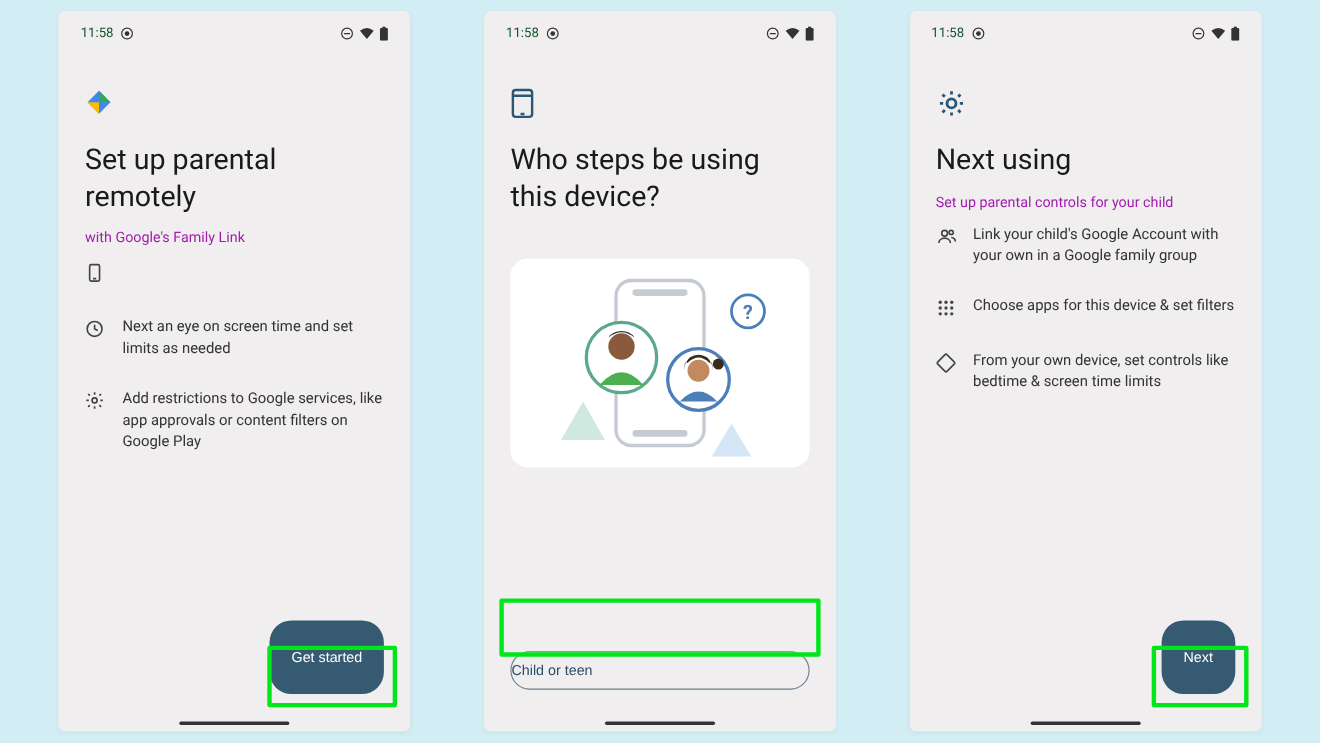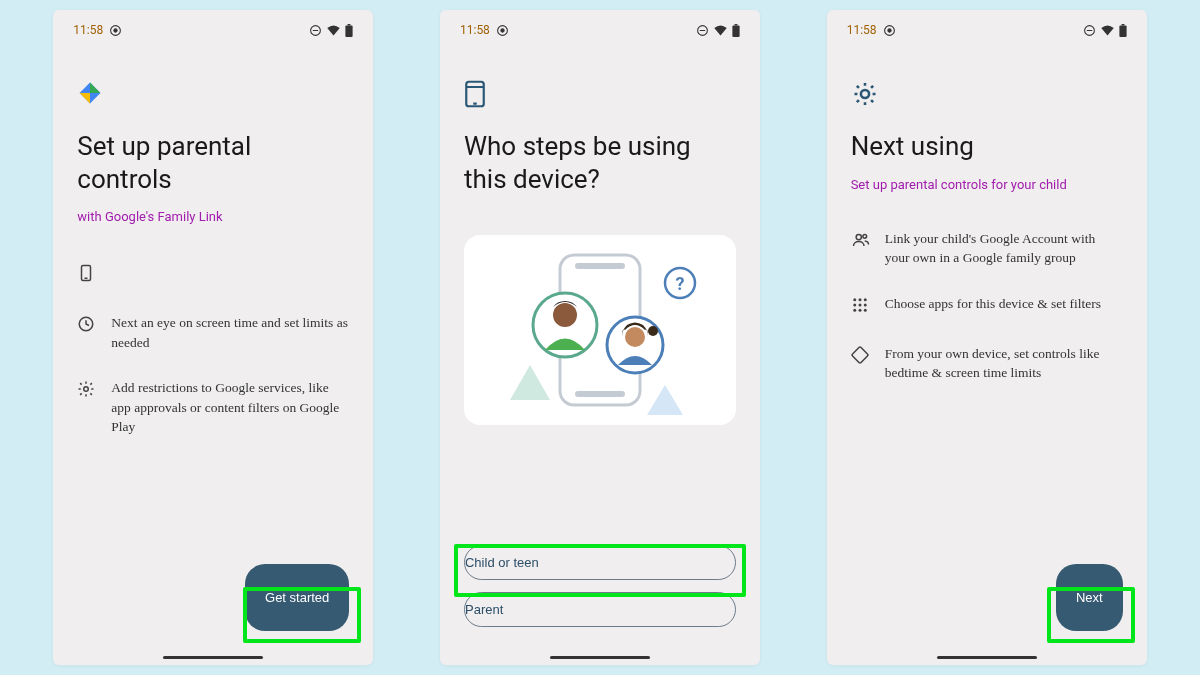--- a/index.html
+++ b/index.html
@@ -24,40 +24,40 @@
     box-shadow: 0 1px 4px rgba(0,0,0,0.05);
     overflow: hidden;
   }
   .status-bar {
     height: 40px;
     display: flex;
     justify-content: space-between;
     align-items: center;
     padding: 0 2px;
     font-size: 12px;
-    color: #a16207;
+    color: #14532d;
     margin: 0 -6px;
   }
   .status-left { display: flex; align-items: center; gap: 6px; }
   .status-right { display: flex; align-items: center; gap: 4px; }
   .status-right svg { display: block; }
   .app-icon { margin-top: 30px; height: 30px; }
   .title {
     font-size: 26px;
     font-weight: 400;
     line-height: 1.25;
     color: #1a1a1a;
     margin-top: 20px;
   }
   .subtitle {
     font-size: 13px;
     color: #a21caf;
     margin-top: 14px;
   }
-  .bullets { margin-top: 37px; font-family: Liberation Serif, serif; }
+  .bullets { margin-top: 12px; }
   .bullet {
     display: flex;
     align-items: flex-start;
     gap: 14px;
     margin-bottom: 26px;
   }
   .bullet-icon {
     width: 20px;
     flex: 0 0 20px;
     margin-top: 2px;
@@ -154,21 +154,21 @@
   </div>
 
   <div class="app-icon">
     <svg width="26" height="26" viewBox="0 0 40 40">
       <polygon points="20,4 36,20 20,36 4,20" fill="#4285F4"></polygon>
       <polygon points="20,4 36,20 20,20" fill="#34A853"></polygon>
       <polygon points="4,20 20,20 20,36" fill="#FBBC05"></polygon>
     </svg>
   </div>
 
-  <h1 class="title">Set up parental controls</h1>
+  <h1 class="title">Set up parental remotely</h1>
   <p class="subtitle">with Google's Family Link</p>
 
   <div class="bullets">
     <div class="bullet">
       <span class="bullet-icon">
         <svg width="18" height="20" viewBox="0 0 24 24" fill="none" stroke="#444" stroke-width="2">
             <rect x="6" y="2" width="12" height="20" rx="2"></rect>
             <line x1="10" y1="19" x2="14" y2="19"></line>
           </svg>
       </span>
@@ -248,21 +248,20 @@
       <circle cx="170" cy="110" r="28" fill="#fff" stroke="#4c7fb8" stroke-width="3"></circle>
       <circle cx="170" cy="102" r="10" fill="#c48a5f"></circle>
       <path d="M153 130 Q170 112 187 130 Z" fill="#4c7fb8"></path>
       <path d="M160 95 Q170 85 180 95 Q183 92 183 102 Q183 95 178 90 Q170 85 162 90 Q157 95 157 102 Q157 92 160 95" fill="#3a2a1a"></path>
       <circle cx="188" cy="96" r="5" fill="#3a2a1a"></circle>
     </svg>
   </div>
 
   <div class="options">
     <button class="outlined-btn">Child or teen</button>
-    <button class="outlined-btn">Parent</button>
   </div>
   <div class="highlight" style="bottom:68px; left:14px; right:14px; height:53px;"></div>
   <div class="nav-bar"></div>
 </div>
 
 <div class="phone">
   <div class="status-bar">
     <div class="status-left">
       <span>11:58</span>
       <svg width="13" height="13" viewBox="0 0 24 24" fill="none" stroke="#333" stroke-width="2">

